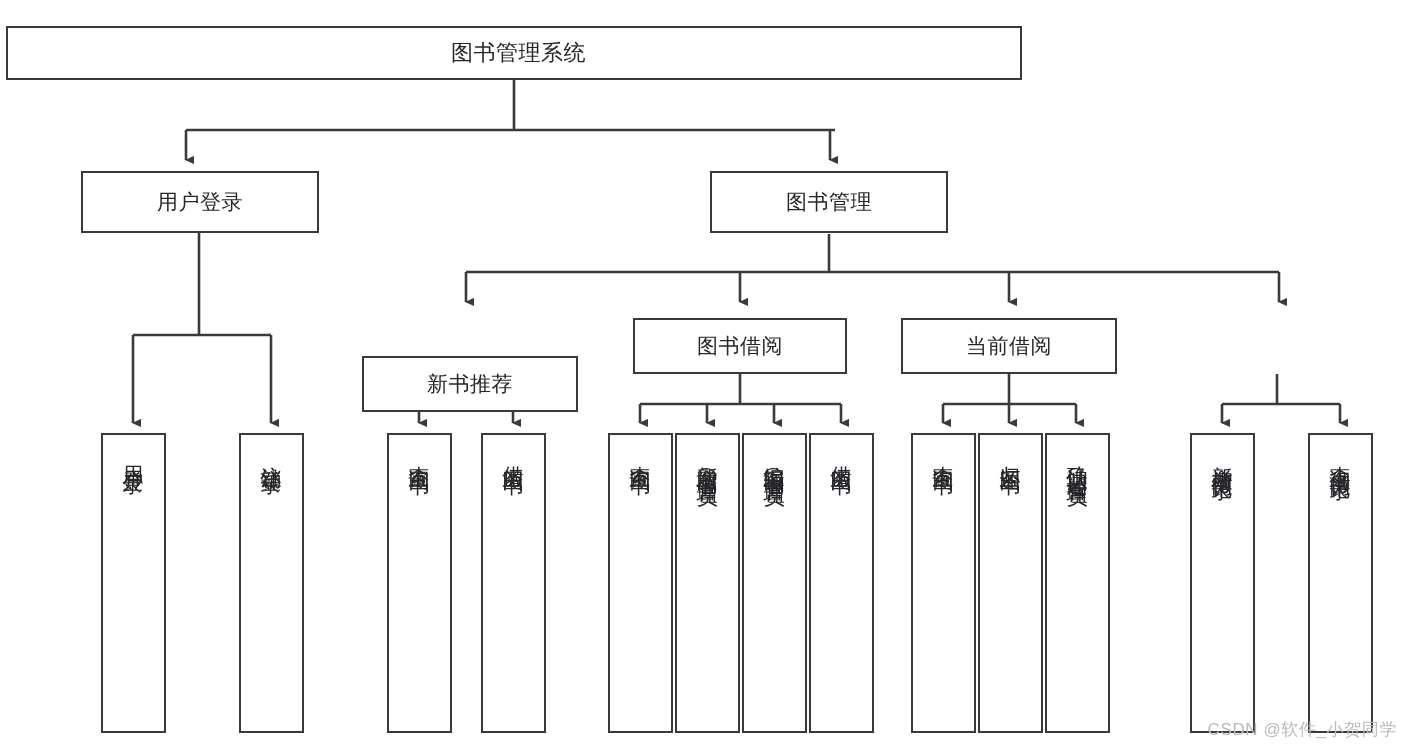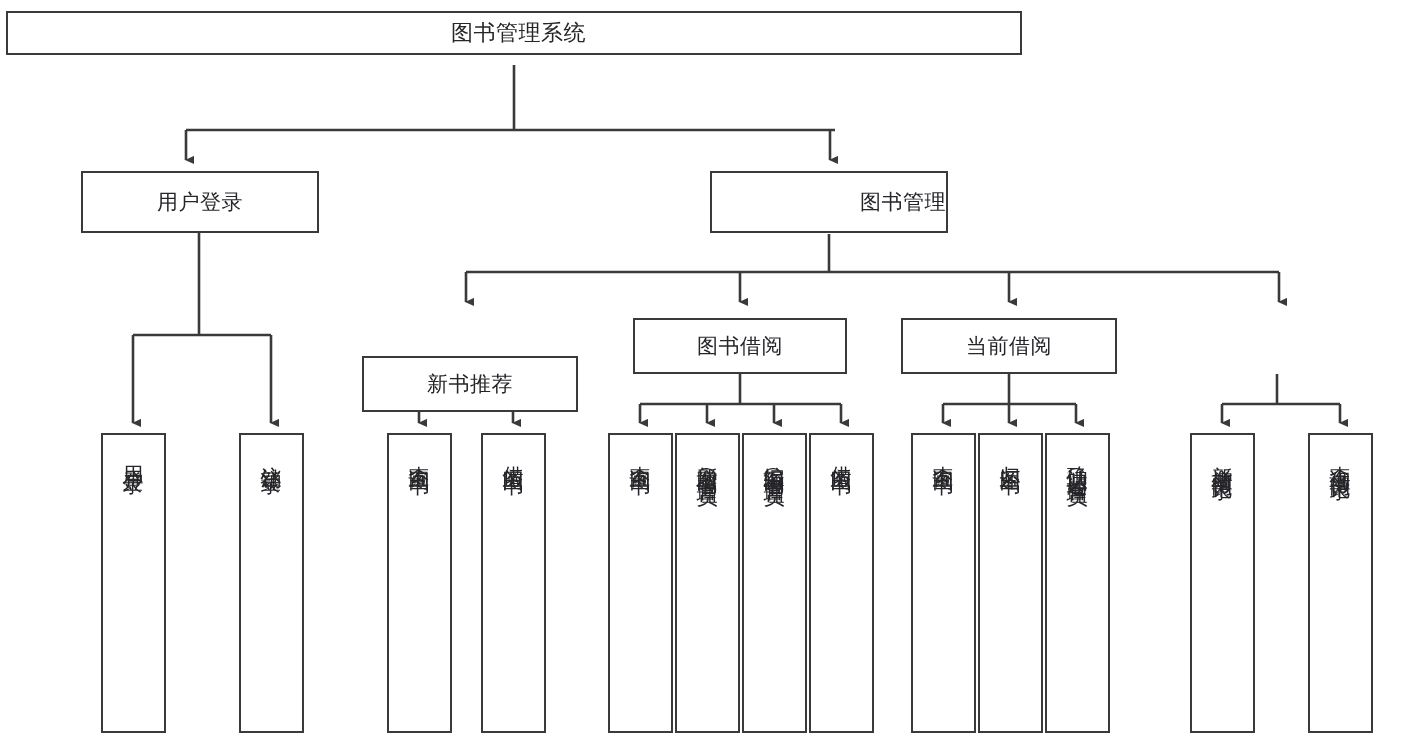--- a/index.html
+++ b/index.html
@@ -111,28 +111,28 @@
       <path d="M1009,404 L1009,423" marker-end="url(#arw)"></path>
       <path d="M1076,404 L1076,423" marker-end="url(#arw)"></path>
 
       <path d="M1277,374 L1277,404"></path>
       <path d="M1222,404 L1340,404"></path>
       <path d="M1222,404 L1222,423" marker-end="url(#arw)"></path>
       <path d="M1340,404 L1340,423" marker-end="url(#arw)"></path>
     </g>
   </svg>
 
-  <div class="node root h" style="left:6px;top:11px;width:1016px;height:44px;padding-left:9px;">
+  <div class="node root h" style="left:6px;top:26px;width:1016px;height:54px;padding-left:9px;">
     <span class="lbl">图书管理系统</span>
   </div>
 
   <div class="node h" style="left:81px;top:171px;width:238px;height:62px;">
     <span class="lbl">用户登录</span>
   </div>
-  <div class="node h" style="left:710px;top:171px;width:238px;height:62px;justify-content:flex-end;">
+  <div class="node h" style="left:710px;top:171px;width:238px;height:62px;">
     <span class="lbl">图书管理</span>
   </div>
 
   <div class="node h" style="left:362px;top:318px;width:216px;height:56px;margin-top:38px;">
     <span class="lbl">新书推荐</span>
   </div>
   <div class="node h" style="left:901px;top:318px;width:216px;height:56px;">
     <span class="lbl">当前借阅</span>
   </div>
   <div class="node h" style="left:633px;top:318px;width:214px;height:56px;">
@@ -176,14 +176,15 @@
     <span class="lbl">确认归还（管理员）</span>
   </div>
 
   <div class="node v" style="left:1190px;top:433px;width:65px;height:300px;">
     <span class="lbl">新增借阅记录</span>
   </div>
   <div class="node v" style="left:1308px;top:433px;width:65px;height:300px;">
     <span class="lbl">查询借阅记录</span>
   </div>
 
+  <div class="watermark">CSDN @软件_小贺同学</div>
 
 </div>
 
 </body></html>

